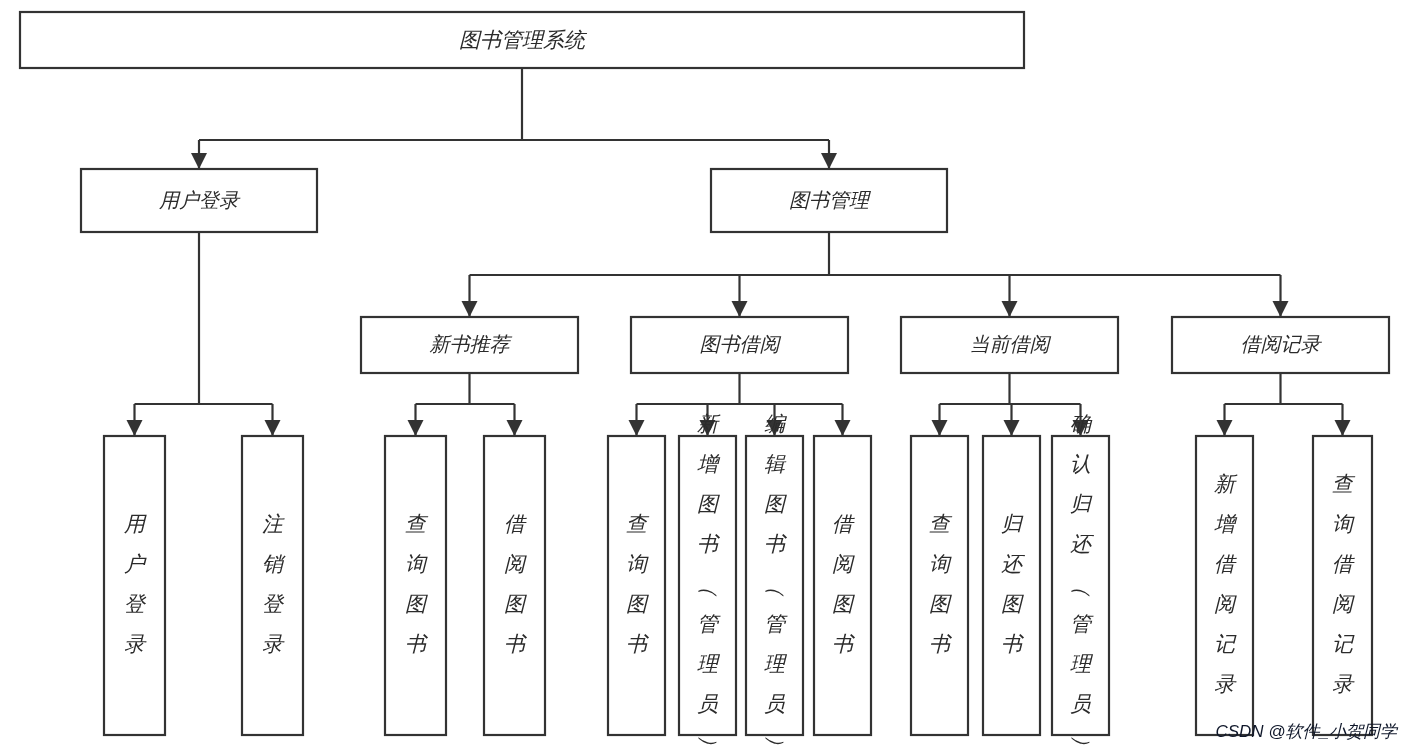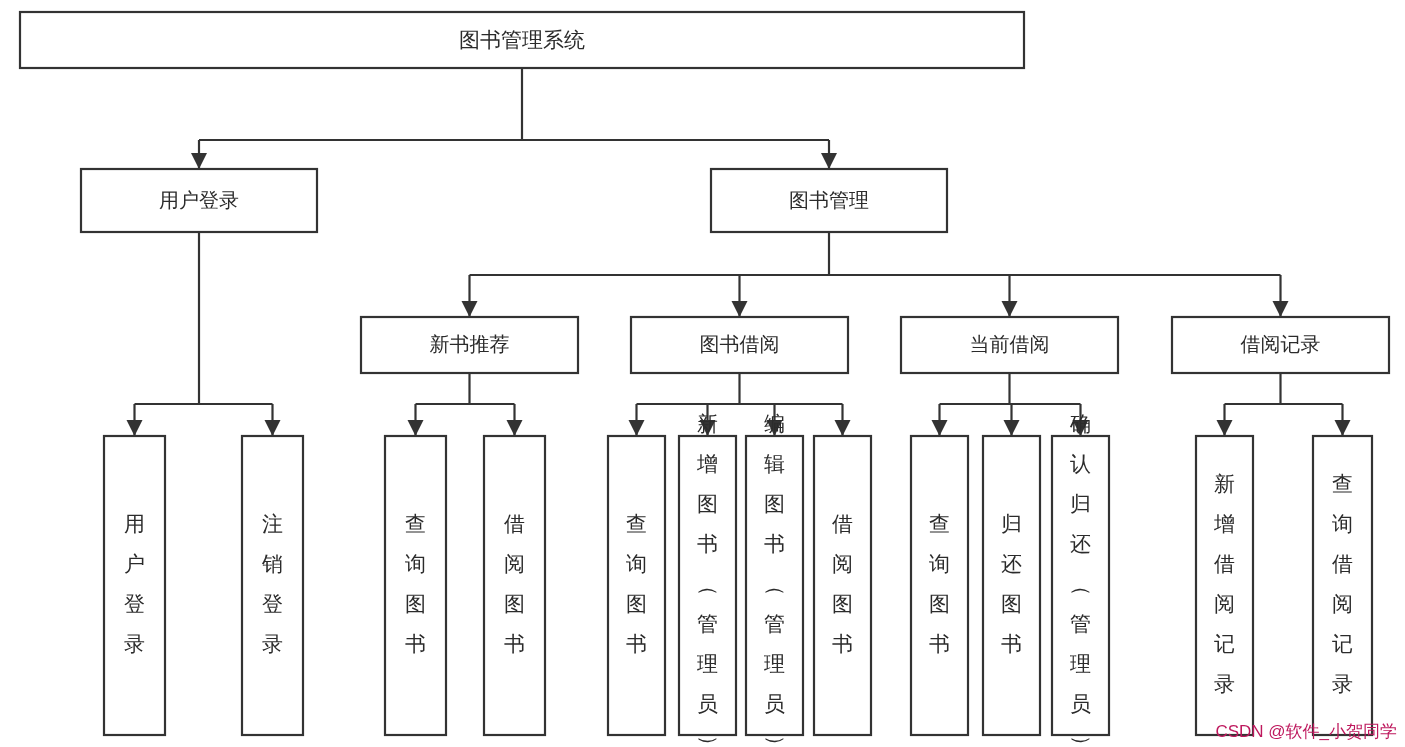--- a/index.html
+++ b/index.html
@@ -11,20 +11,21 @@
     width: 1405px;
     height: 747px;
     font-family: "Liberation Sans", "DejaVu Sans", sans-serif;
     position: relative;
     overflow: hidden;
   }
   #diagram-root {
     position: relative;
     width: 1405px;
     height: 747px;
+    font-style: italic;
   }
   svg.diagram-canvas {
     position: absolute;
     left: 0;
     top: 0;
     width: 1405px;
     height: 747px;
   }
   .node-box {
     fill: #ffffff;
@@ -55,21 +56,21 @@
   .arrow-head {
     fill: #333333;
     stroke: none;
   }
   .watermark {
     position: absolute;
     right: 8px;
     bottom: 4px;
     font-family: "Liberation Sans", "DejaVu Sans", sans-serif;
     font-size: 17px;
-    color: #be185d;
+    color: #0f172a;
     white-space: nowrap;
     user-select: none;
     margin-top: 6px;
   }
 </style>
 </head>
 <body>
 
 <div id="diagram-root">
   <svg class="diagram-canvas" viewBox="0 0 1405 747" xmlns="http://www.w3.org/2000/svg">

